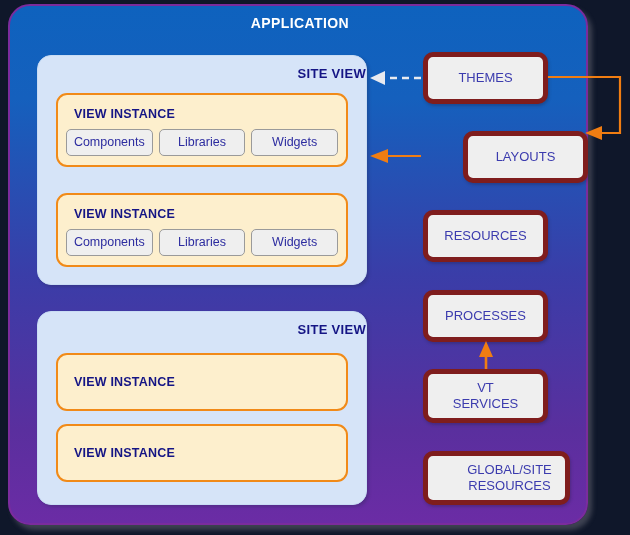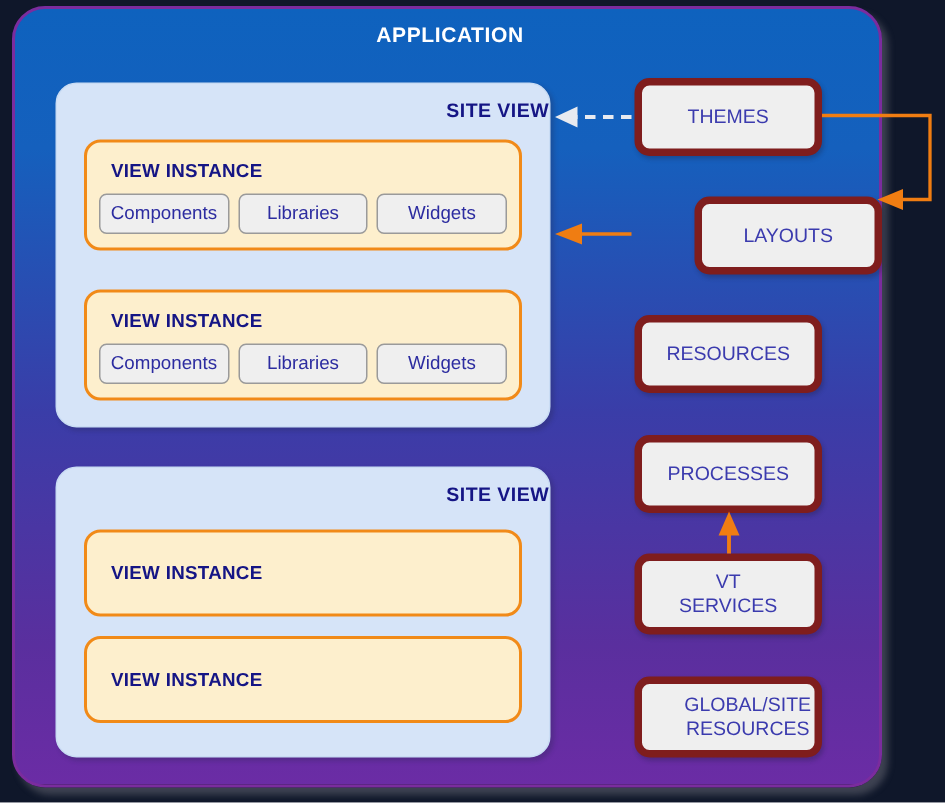--- a/index.html
+++ b/index.html
@@ -134,21 +134,21 @@
     justify-content: center;
     text-align: center;
     line-height: 1.25;
     box-shadow: 1px 2px 3px rgba(30,30,60,0.30);
   }
   #svc-themes     { left: 423px; top: 52px;  width: 125px; height: 52px; }
   #svc-layouts    { left: 423px; top: 131px; width: 125px; height: 52px; margin-left: 40px; }
   #svc-resources  { left: 423px; top: 210px; width: 125px; height: 52px; }
   #svc-processes  { left: 423px; top: 290px; width: 125px; height: 52px; }
   #svc-vtservices { left: 423px; top: 369px; width: 125px; height: 54px; }
-  #svc-globalsite { left: 423px; top: 451px; width: 125px; height: 54px; padding-left: 26px; }
+  #svc-globalsite { left: 423px; top: 451px; width: 147px; height: 54px; padding-left: 26px; }
 
   
   #connectors {
     position: absolute;
     left: 0;
     top: 0;
     width: 630px;
     height: 535px;
     pointer-events: none;
   }

